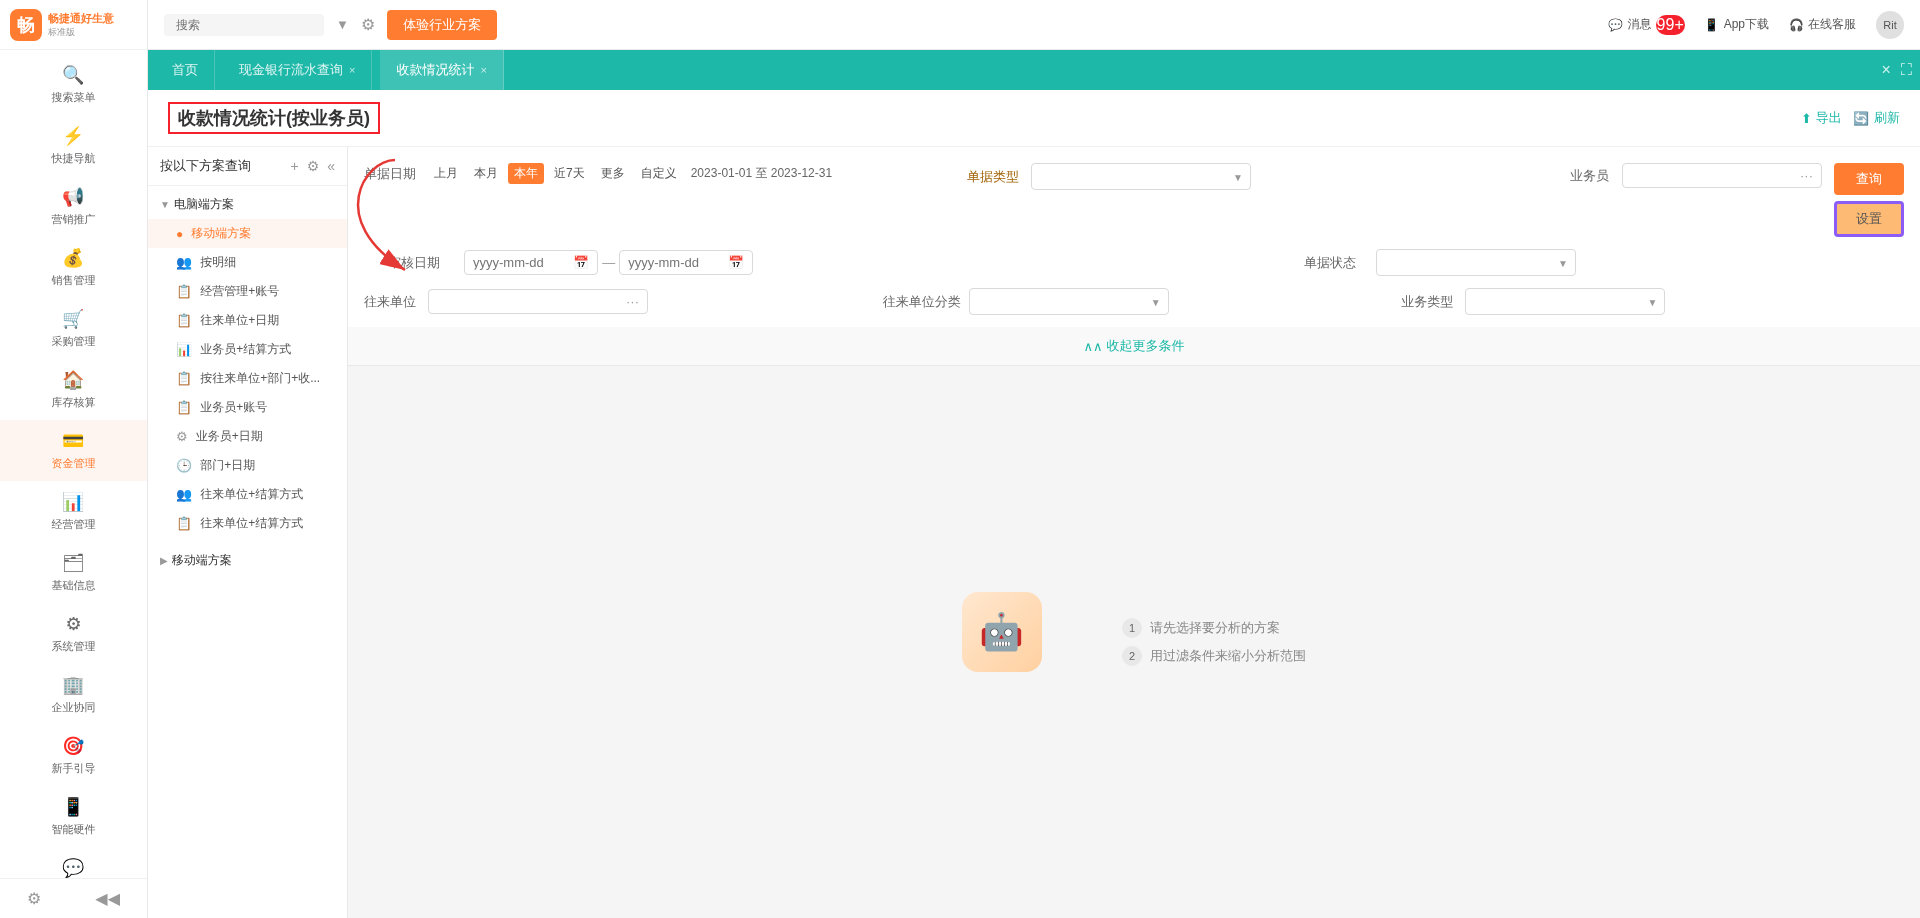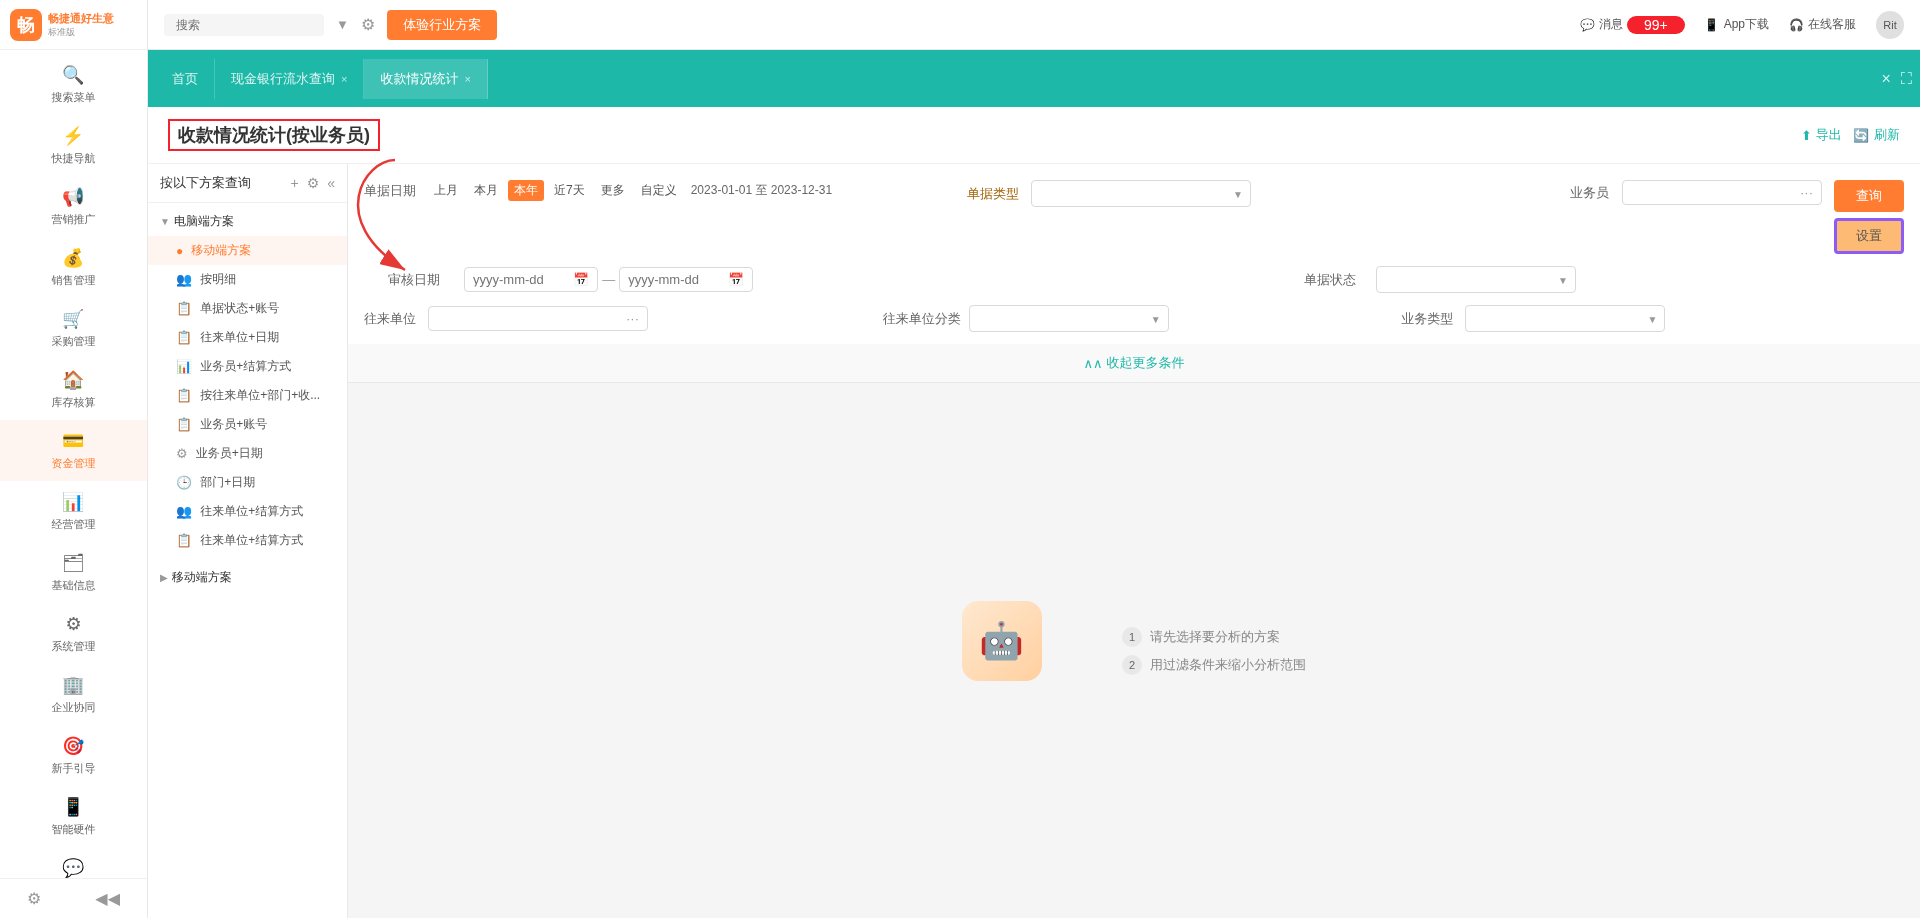--- a/index.html
+++ b/index.html
@@ -20,25 +20,25 @@
     .main { flex: 1; display: flex; flex-direction: column; overflow: hidden; }
 
     
     .topbar { height: 50px; background: #fff; border-bottom: 1px solid #e8e8e8; display: flex; align-items: center; padding: 0 16px; gap: 12px; }
     .topbar-search { background: #f5f5f5; border: none; border-radius: 4px; padding: 4px 12px; font-size: 12px; color: #999; width: 160px; outline: none; }
     .topbar-arrow { color: #999; cursor: pointer; }
     .topbar-gear { color: #999; cursor: pointer; font-size: 16px; }
     .topbar-trial-btn { background: #ff7c30; color: #fff; border: none; border-radius: 4px; padding: 6px 16px; font-size: 13px; cursor: pointer; }
     .topbar-right { margin-left: auto; display: flex; align-items: center; gap: 20px; }
     .topbar-right-item { display: flex; align-items: center; gap: 4px; color: #555; font-size: 12px; cursor: pointer; }
-    .badge-red { background: #f5222d; color: #fff; border-radius: 10px; padding: 1px 17px; font-size: 14px; }
+    .badge-red { background: #f5222d; color: #fff; border-radius: 10px; padding: 1px 1px; font-size: 16px; }
     .topbar-user { width: 28px; height: 28px; background: #e0e0e0; border-radius: 50%; }
 
     
-    .tabs { height: 57px; background: #1db8a8; display: flex; align-items: center; padding: 0 8px; gap: 0; }
+    .tabs { height: 40px; background: #1db8a8; display: flex; align-items: center; padding: 0 8px; gap: 8px; }
     .tab { padding: 0 16px; height: 40px; display: flex; align-items: center; font-size: 13px; color: rgba(255,255,255,0.85); cursor: pointer; gap: 6px; border-right: 1px solid rgba(255,255,255,0.2); }
     .tab.active { background: rgba(255,255,255,0.15); color: #fff; font-weight: 500; }
     .tab-home { color: rgba(255,255,255,0.85); }
     .tab-close { font-size: 11px; color: rgba(255,255,255,0.7); cursor: pointer; }
     .tabs-right { margin-left: auto; display: flex; gap: 10px; align-items: center; }
     .tabs-btn { color: rgba(255,255,255,0.8); font-size: 16px; cursor: pointer; }
 
     
     .content { flex: 1; background: #f5f5f5; overflow-y: auto; display: flex; flex-direction: column; }
     .page-title { font-size: 18px; font-weight: 600; color: #333; border: 2px solid #f5222d; padding: 2px 8px; display: inline-block; }
@@ -243,21 +243,21 @@
           <div class="scheme-item active">
             <span class="scheme-item-icon" style="color:#ff7c30;font-size:12px;">●</span>
             <span>移动端方案</span>
           </div>
           <div class="scheme-item">
             <span class="scheme-item-icon">👥</span>
             <span>按明细</span>
           </div>
           <div class="scheme-item">
             <span class="scheme-item-icon">📋</span>
-            <span>单据状态+账号</span>
+            <span>经营管理+账号</span>
           </div>
           <div class="scheme-item">
             <span class="scheme-item-icon">📋</span>
             <span>往来单位+日期</span>
           </div>
           <div class="scheme-item">
             <span class="scheme-item-icon">📊</span>
             <span>业务员+结算方式</span>
           </div>
           <div class="scheme-item">

